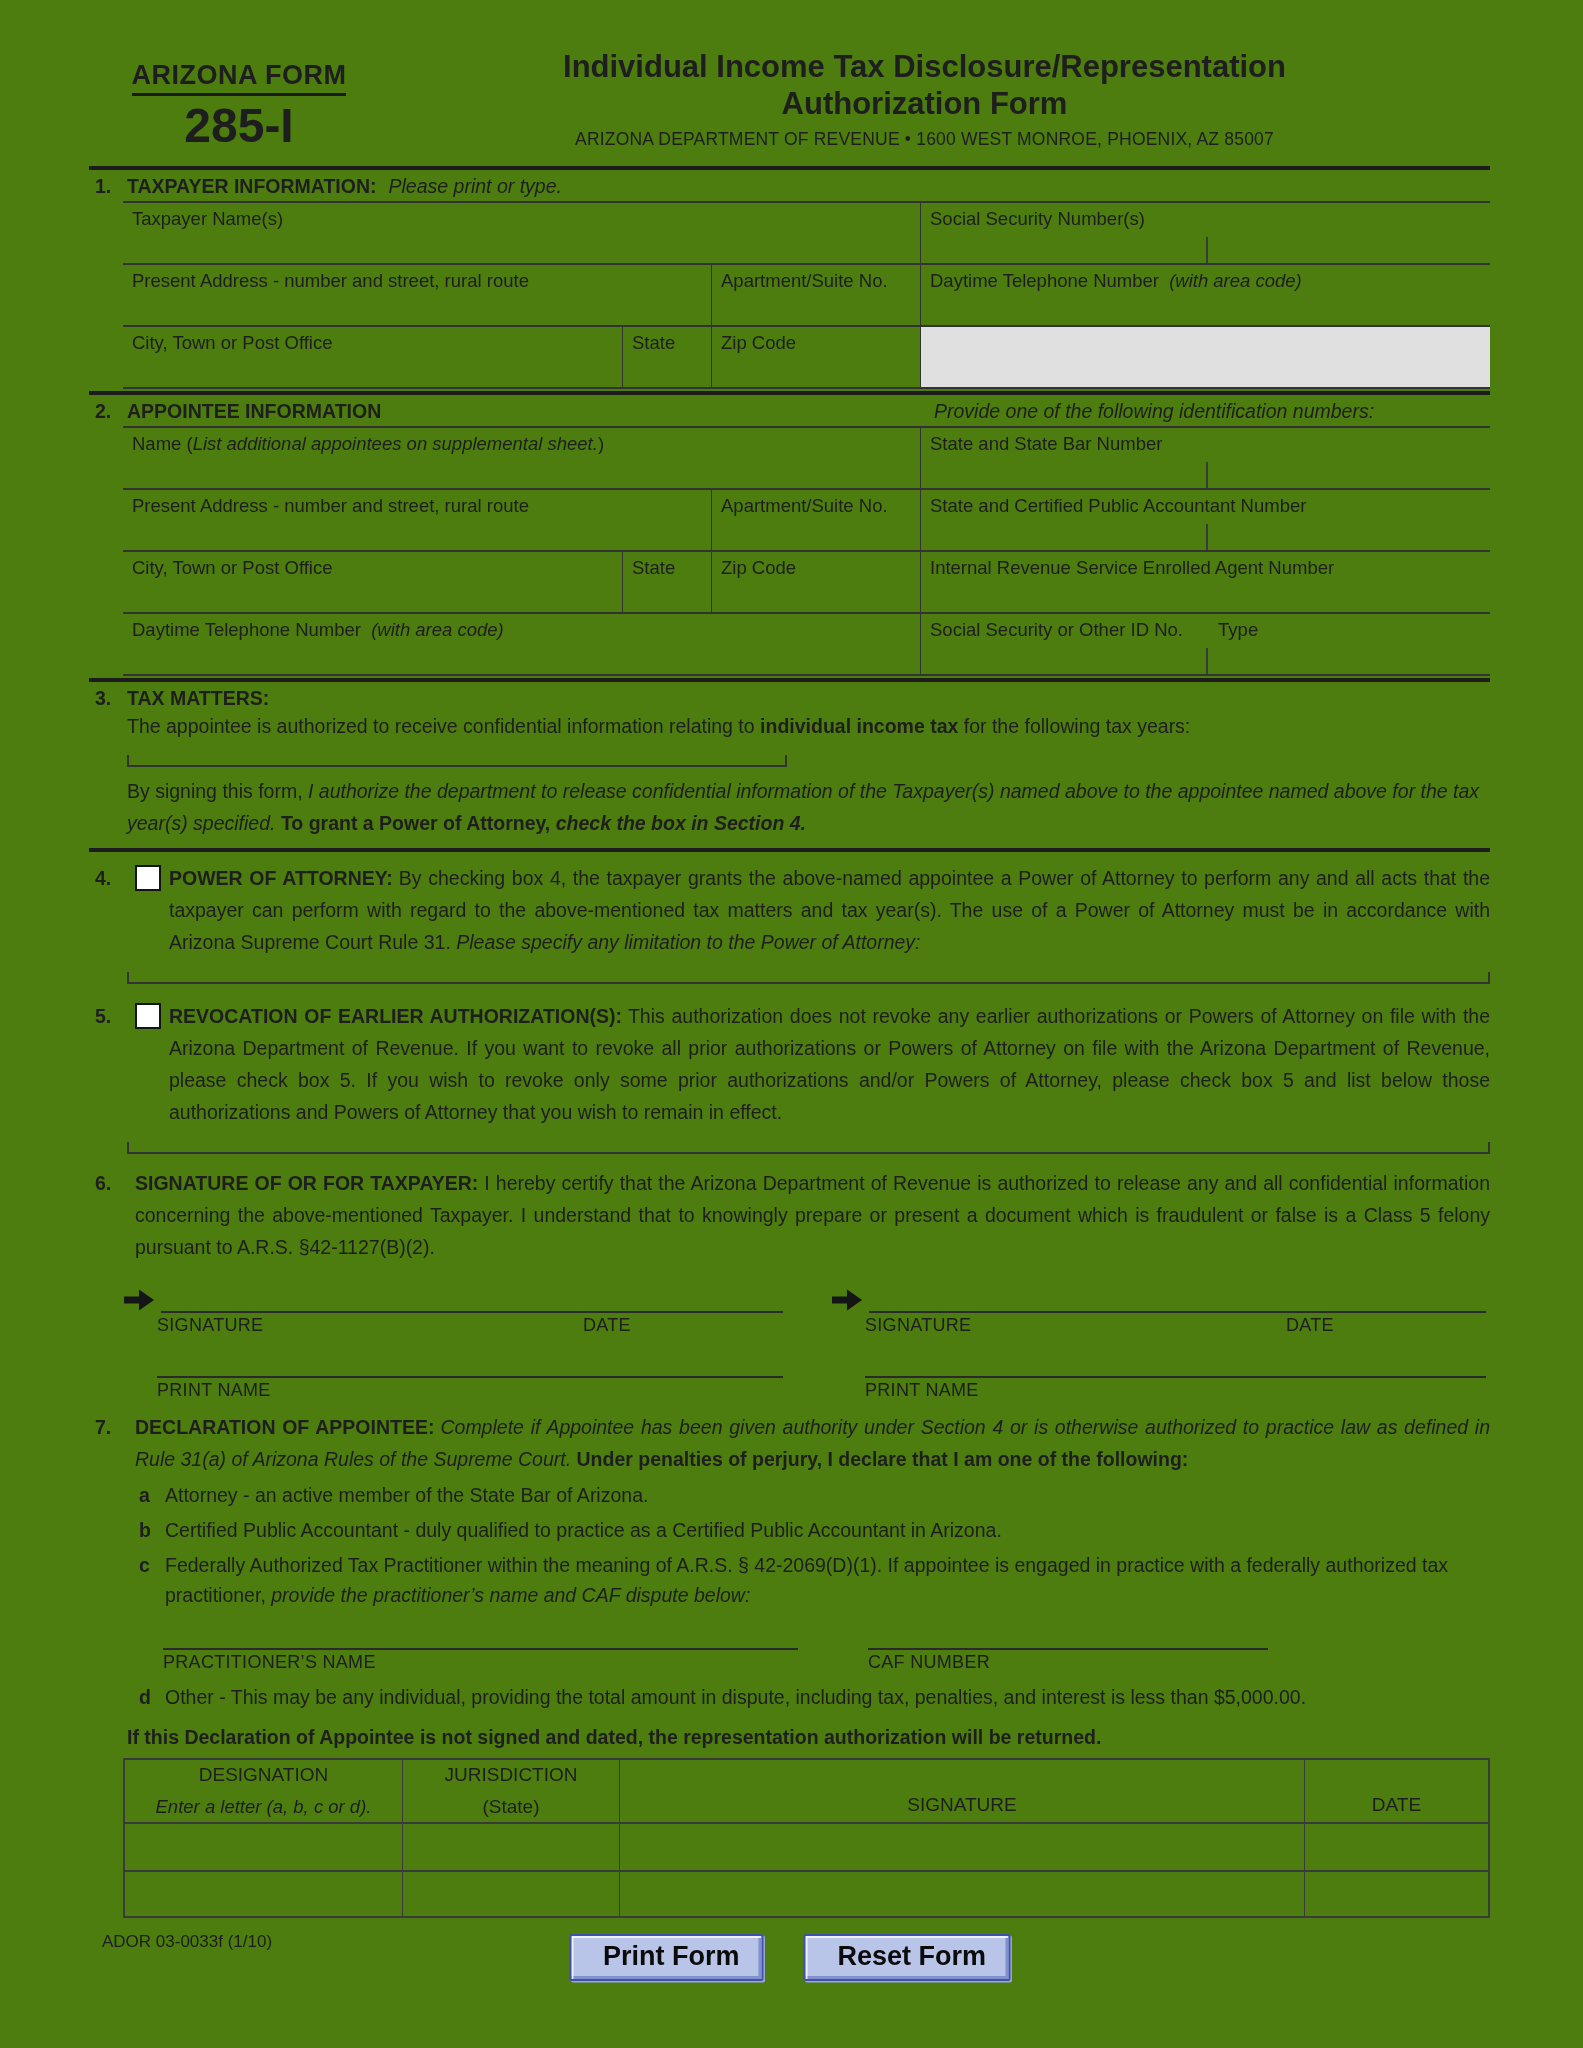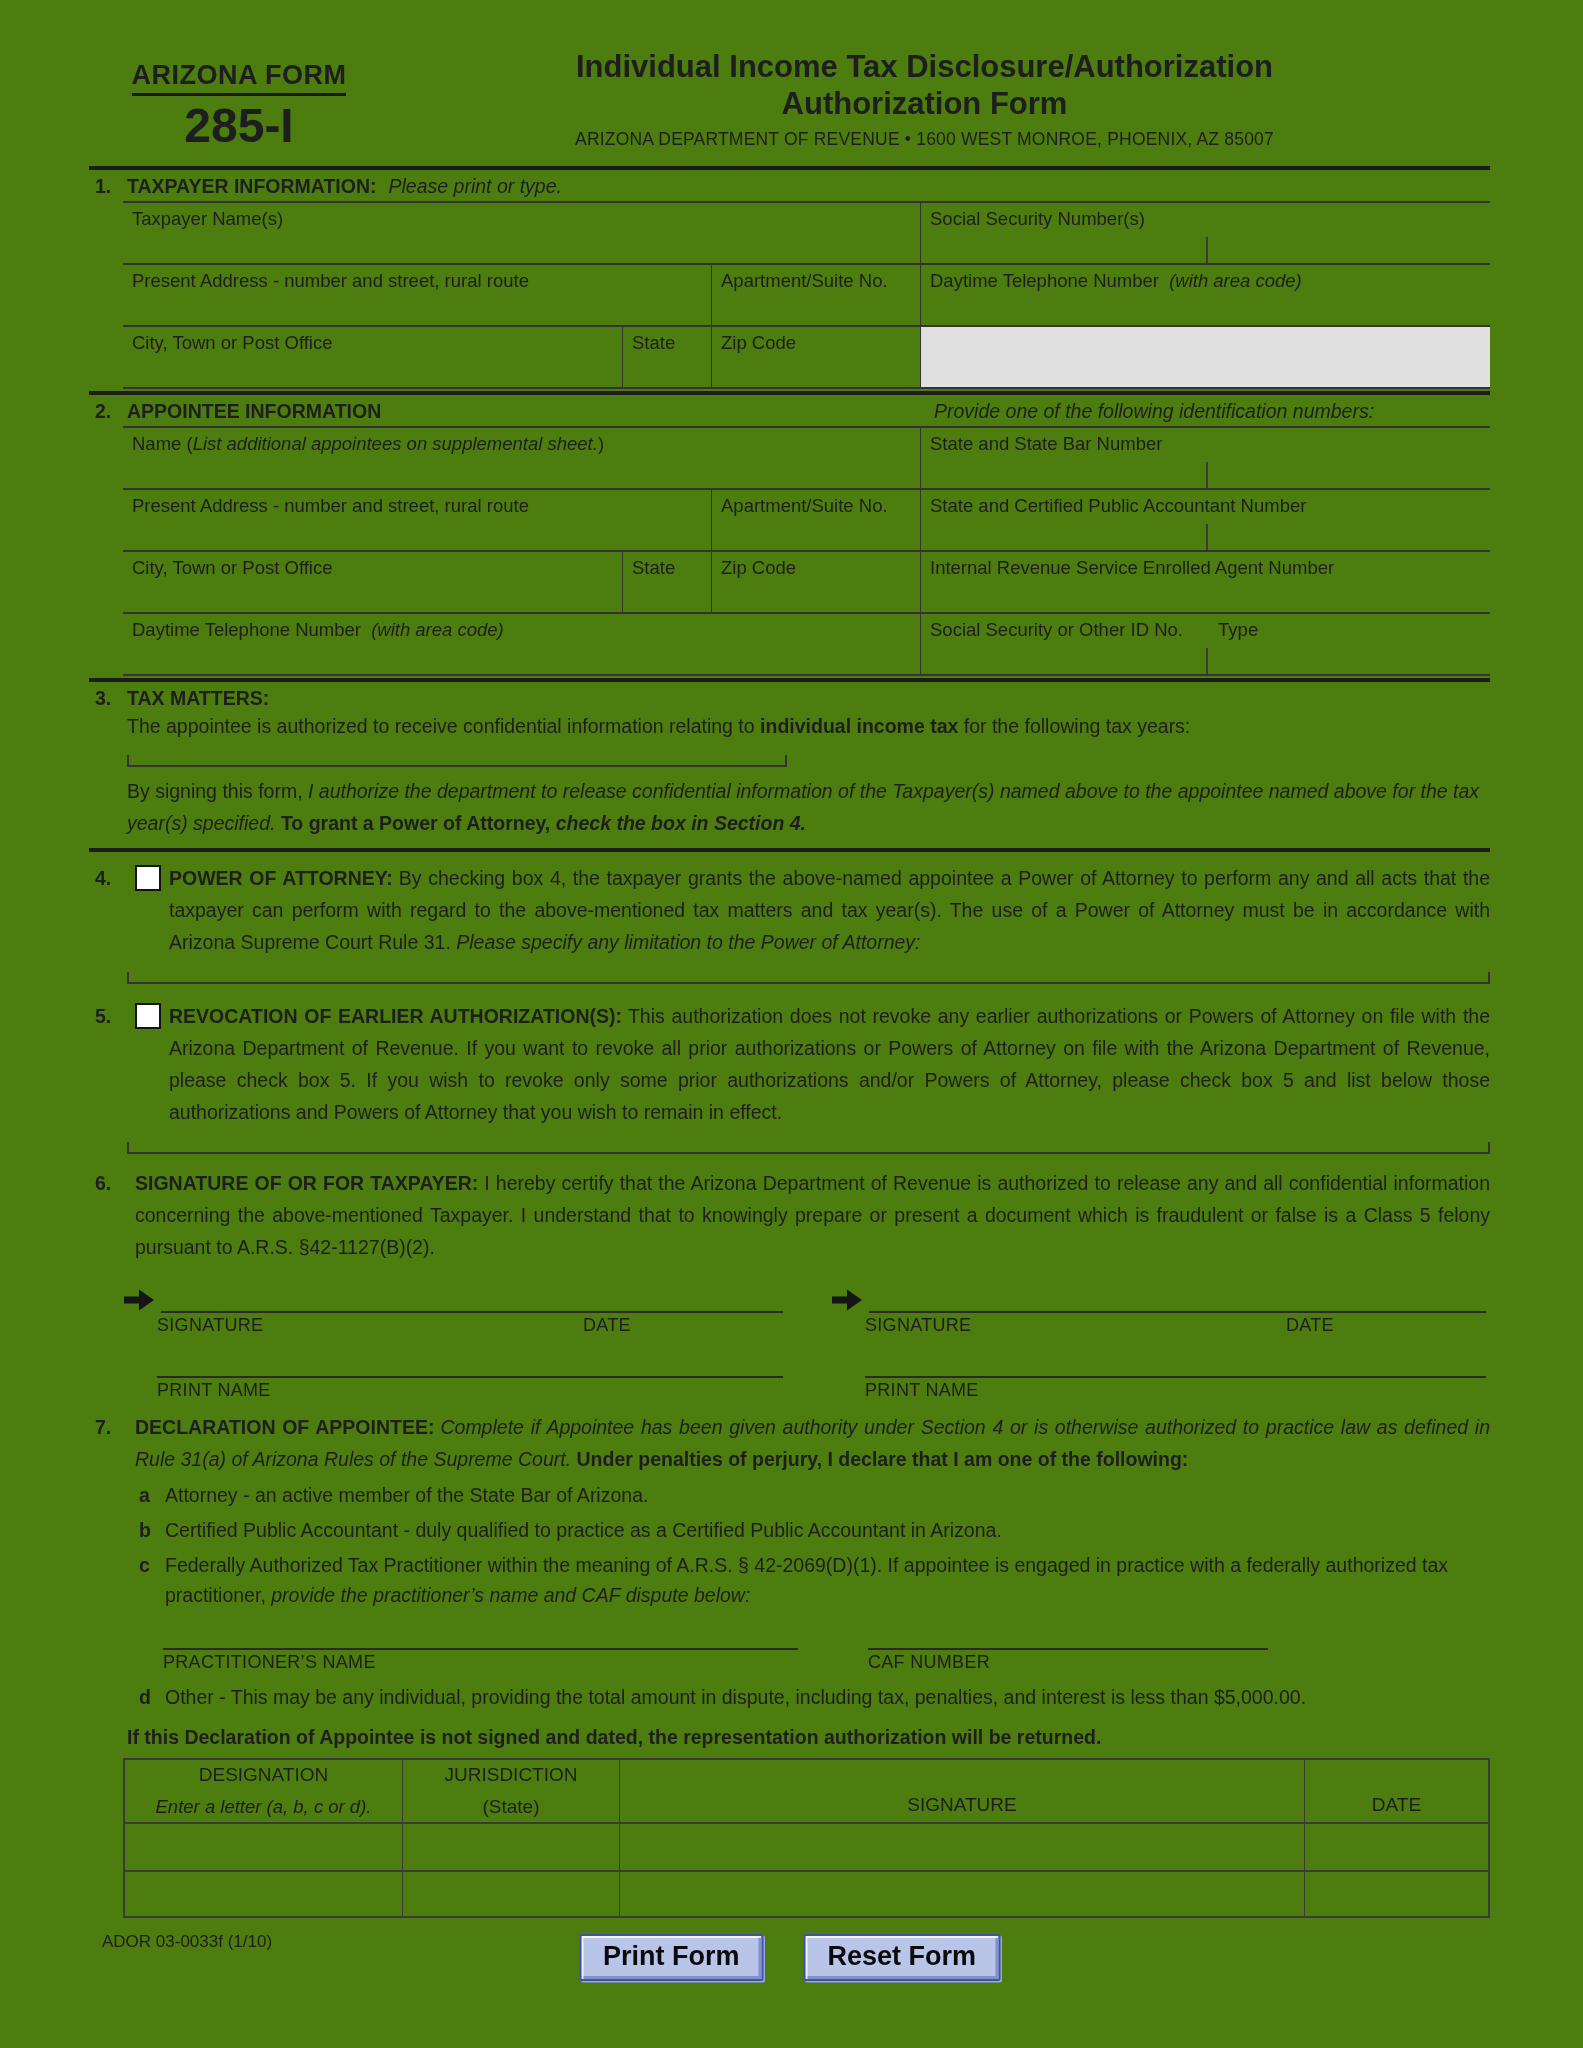--- a/index.html
+++ b/index.html
@@ -100,37 +100,37 @@
   
   .footer { position:relative; margin-top:8px; height:64px; }
   .form-code { position:absolute; left:13px; top:6px; font-size:17px; }
   .buttons { position:absolute; left:50%; top:8px; transform:translateX(-50%); display:flex; gap:40px; }
   .pdf-btn {
     font-family:"Liberation Sans", sans-serif;
     font-size:27px; font-weight:bold; color:#0b0b0b;
     background:#b9c4e9;
     border:2px solid #3f51ad;
     border-radius:2px;
-    padding:5px 22px 7px 22px;
+    padding:5px 22px 7px 32px;
     box-shadow: inset 2px 2px 0 rgba(255,255,255,.8), inset -3px -3px 0 rgba(94,110,185,.6), 1.5px 1.5px 0 #9aa6d8;
   }
 </style>
 </head>
 <body>
 
 <div class="page">
   <div class="content">
 
     <div class="header">
       <div class="form-id">
         <div><span class="form-id-label">ARIZONA FORM</span></div>
         <div class="form-id-number">285-I</div>
       </div>
       <div class="title-block">
-        <div class="title-line">Individual Income Tax Disclosure/Authorization</div>
+        <div class="title-line">Individual Income Tax Disclosure/Representation</div>
         <div class="title-line">Authorization Form</div>
         <div class="dept-line">ARIZONA DEPARTMENT OF REVENUE  •  1600 WEST MONROE, PHOENIX, AZ  85007</div>
       </div>
     </div>
 
     <div class="hr-heavy"></div>
 
     <div class="sec-head">
       <span class="sec-num-inline">1.</span>
       <span class="sec-title">TAXPAYER INFORMATION:</span>

